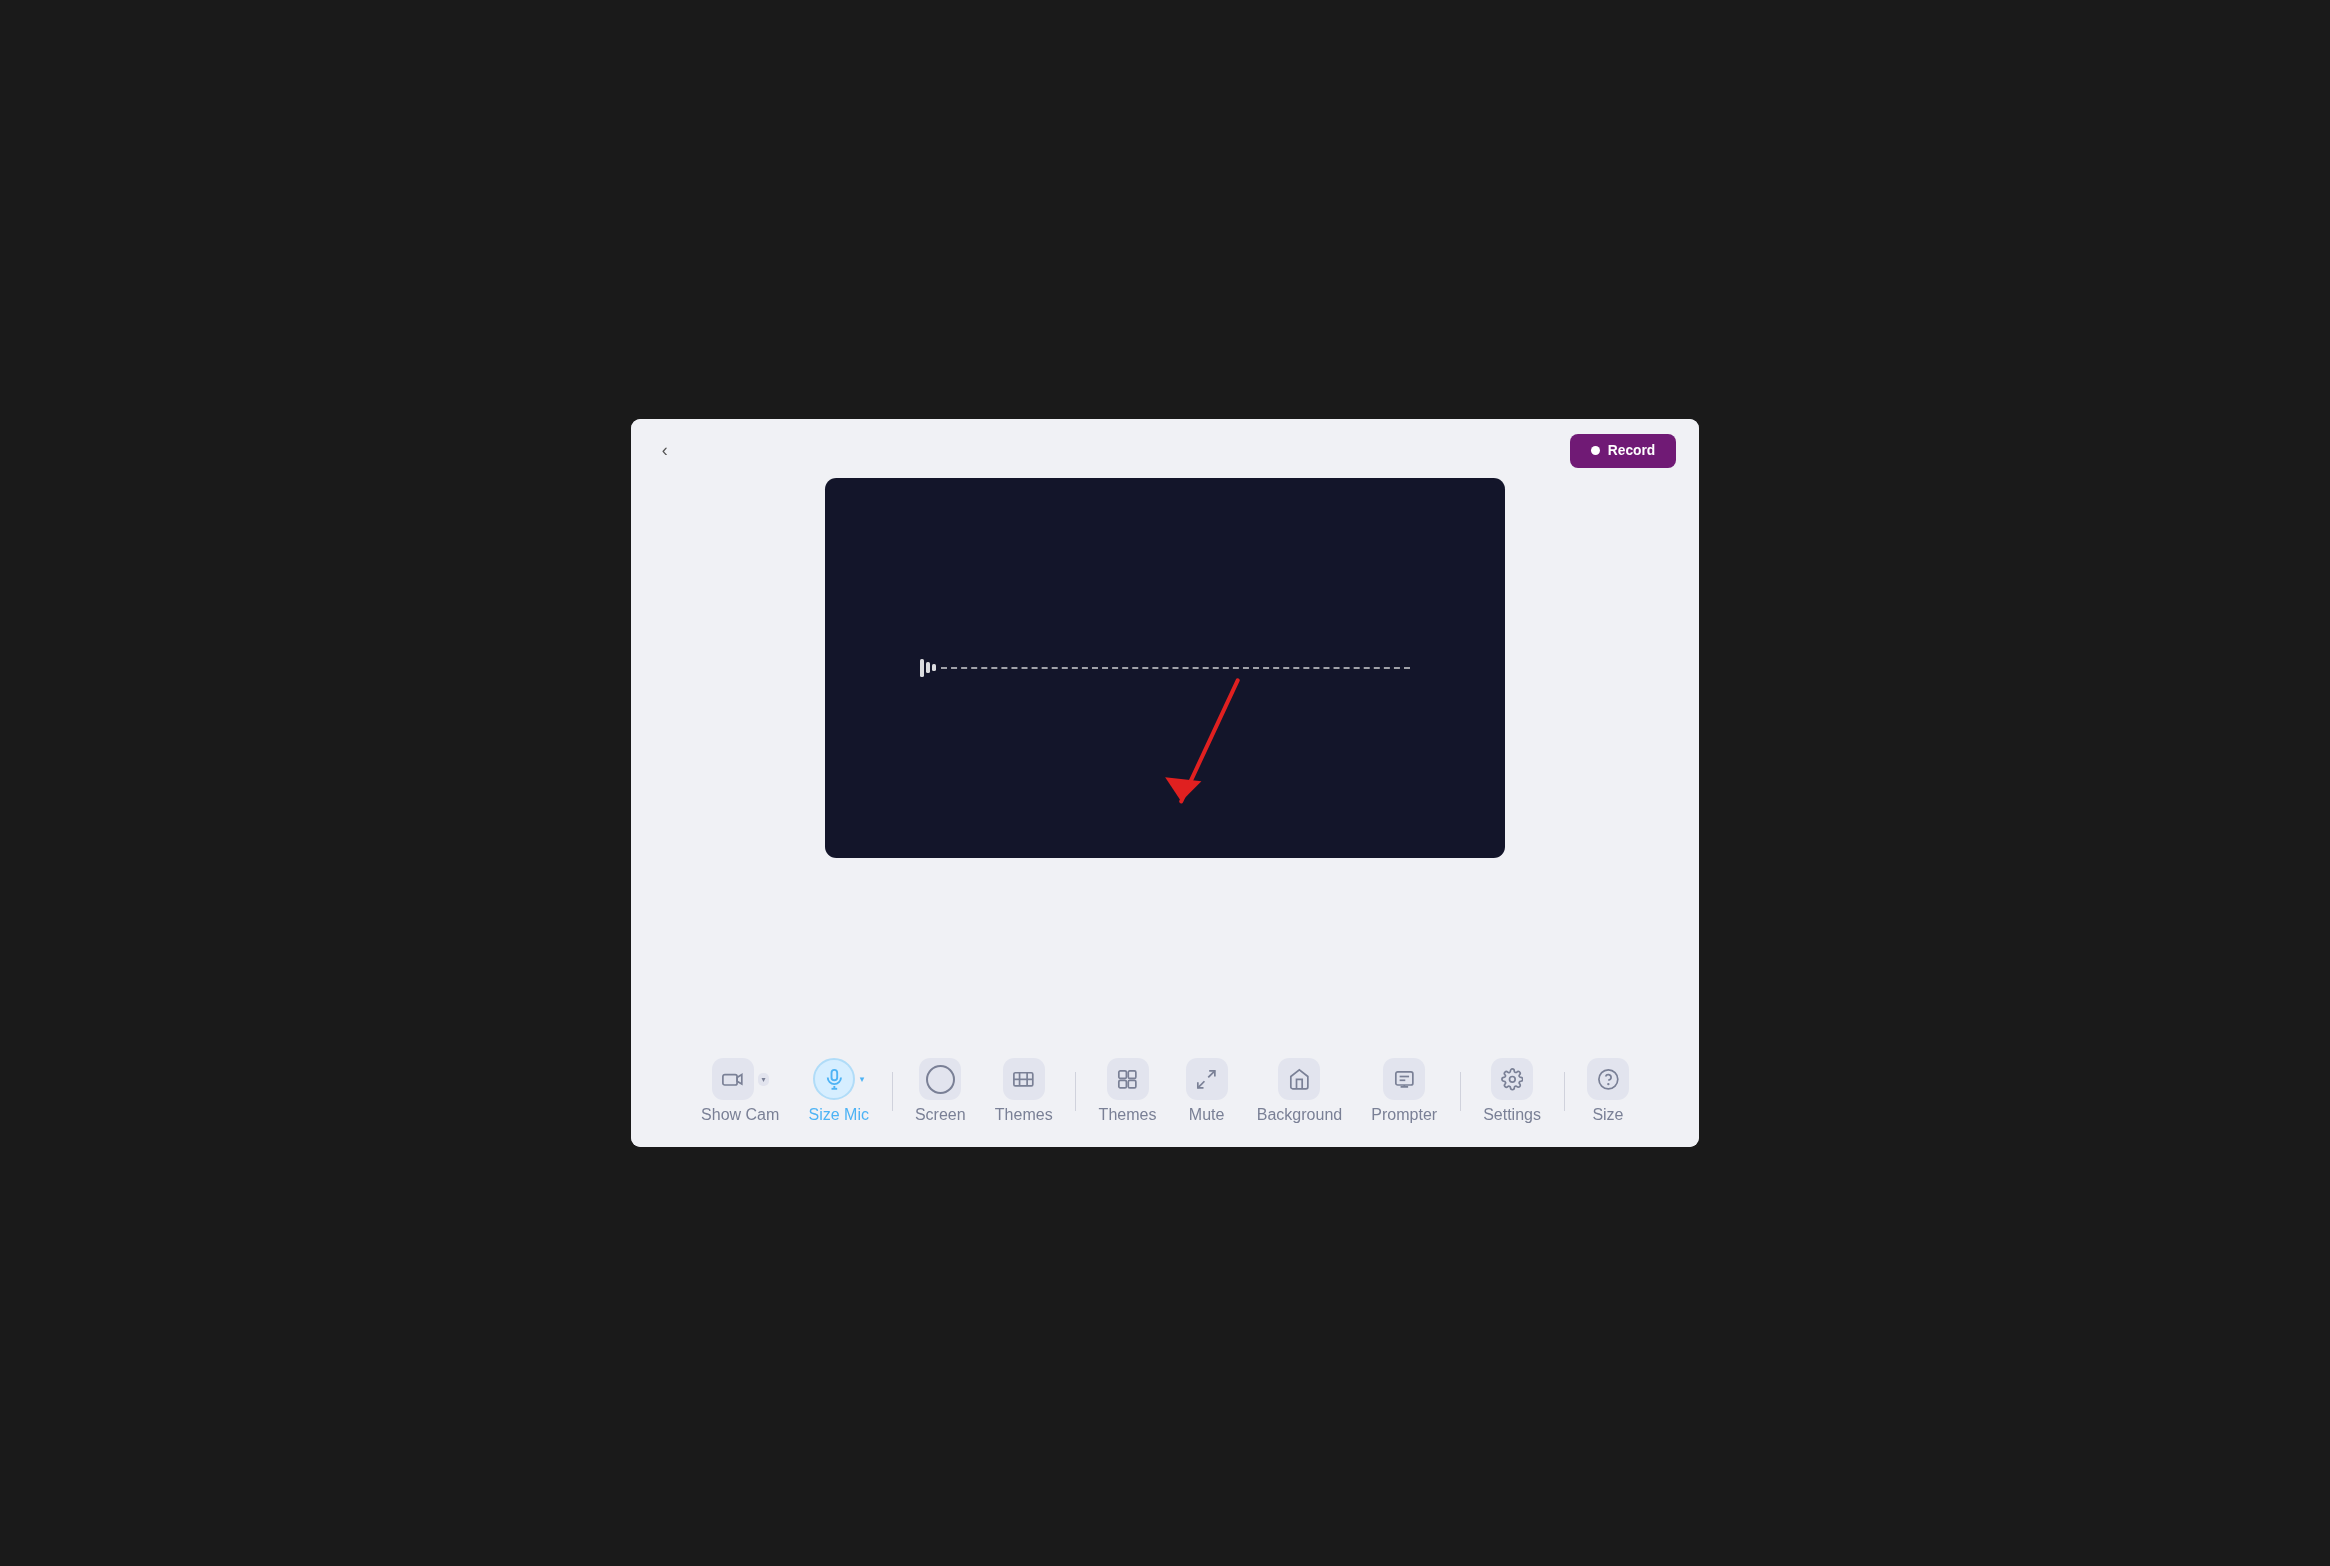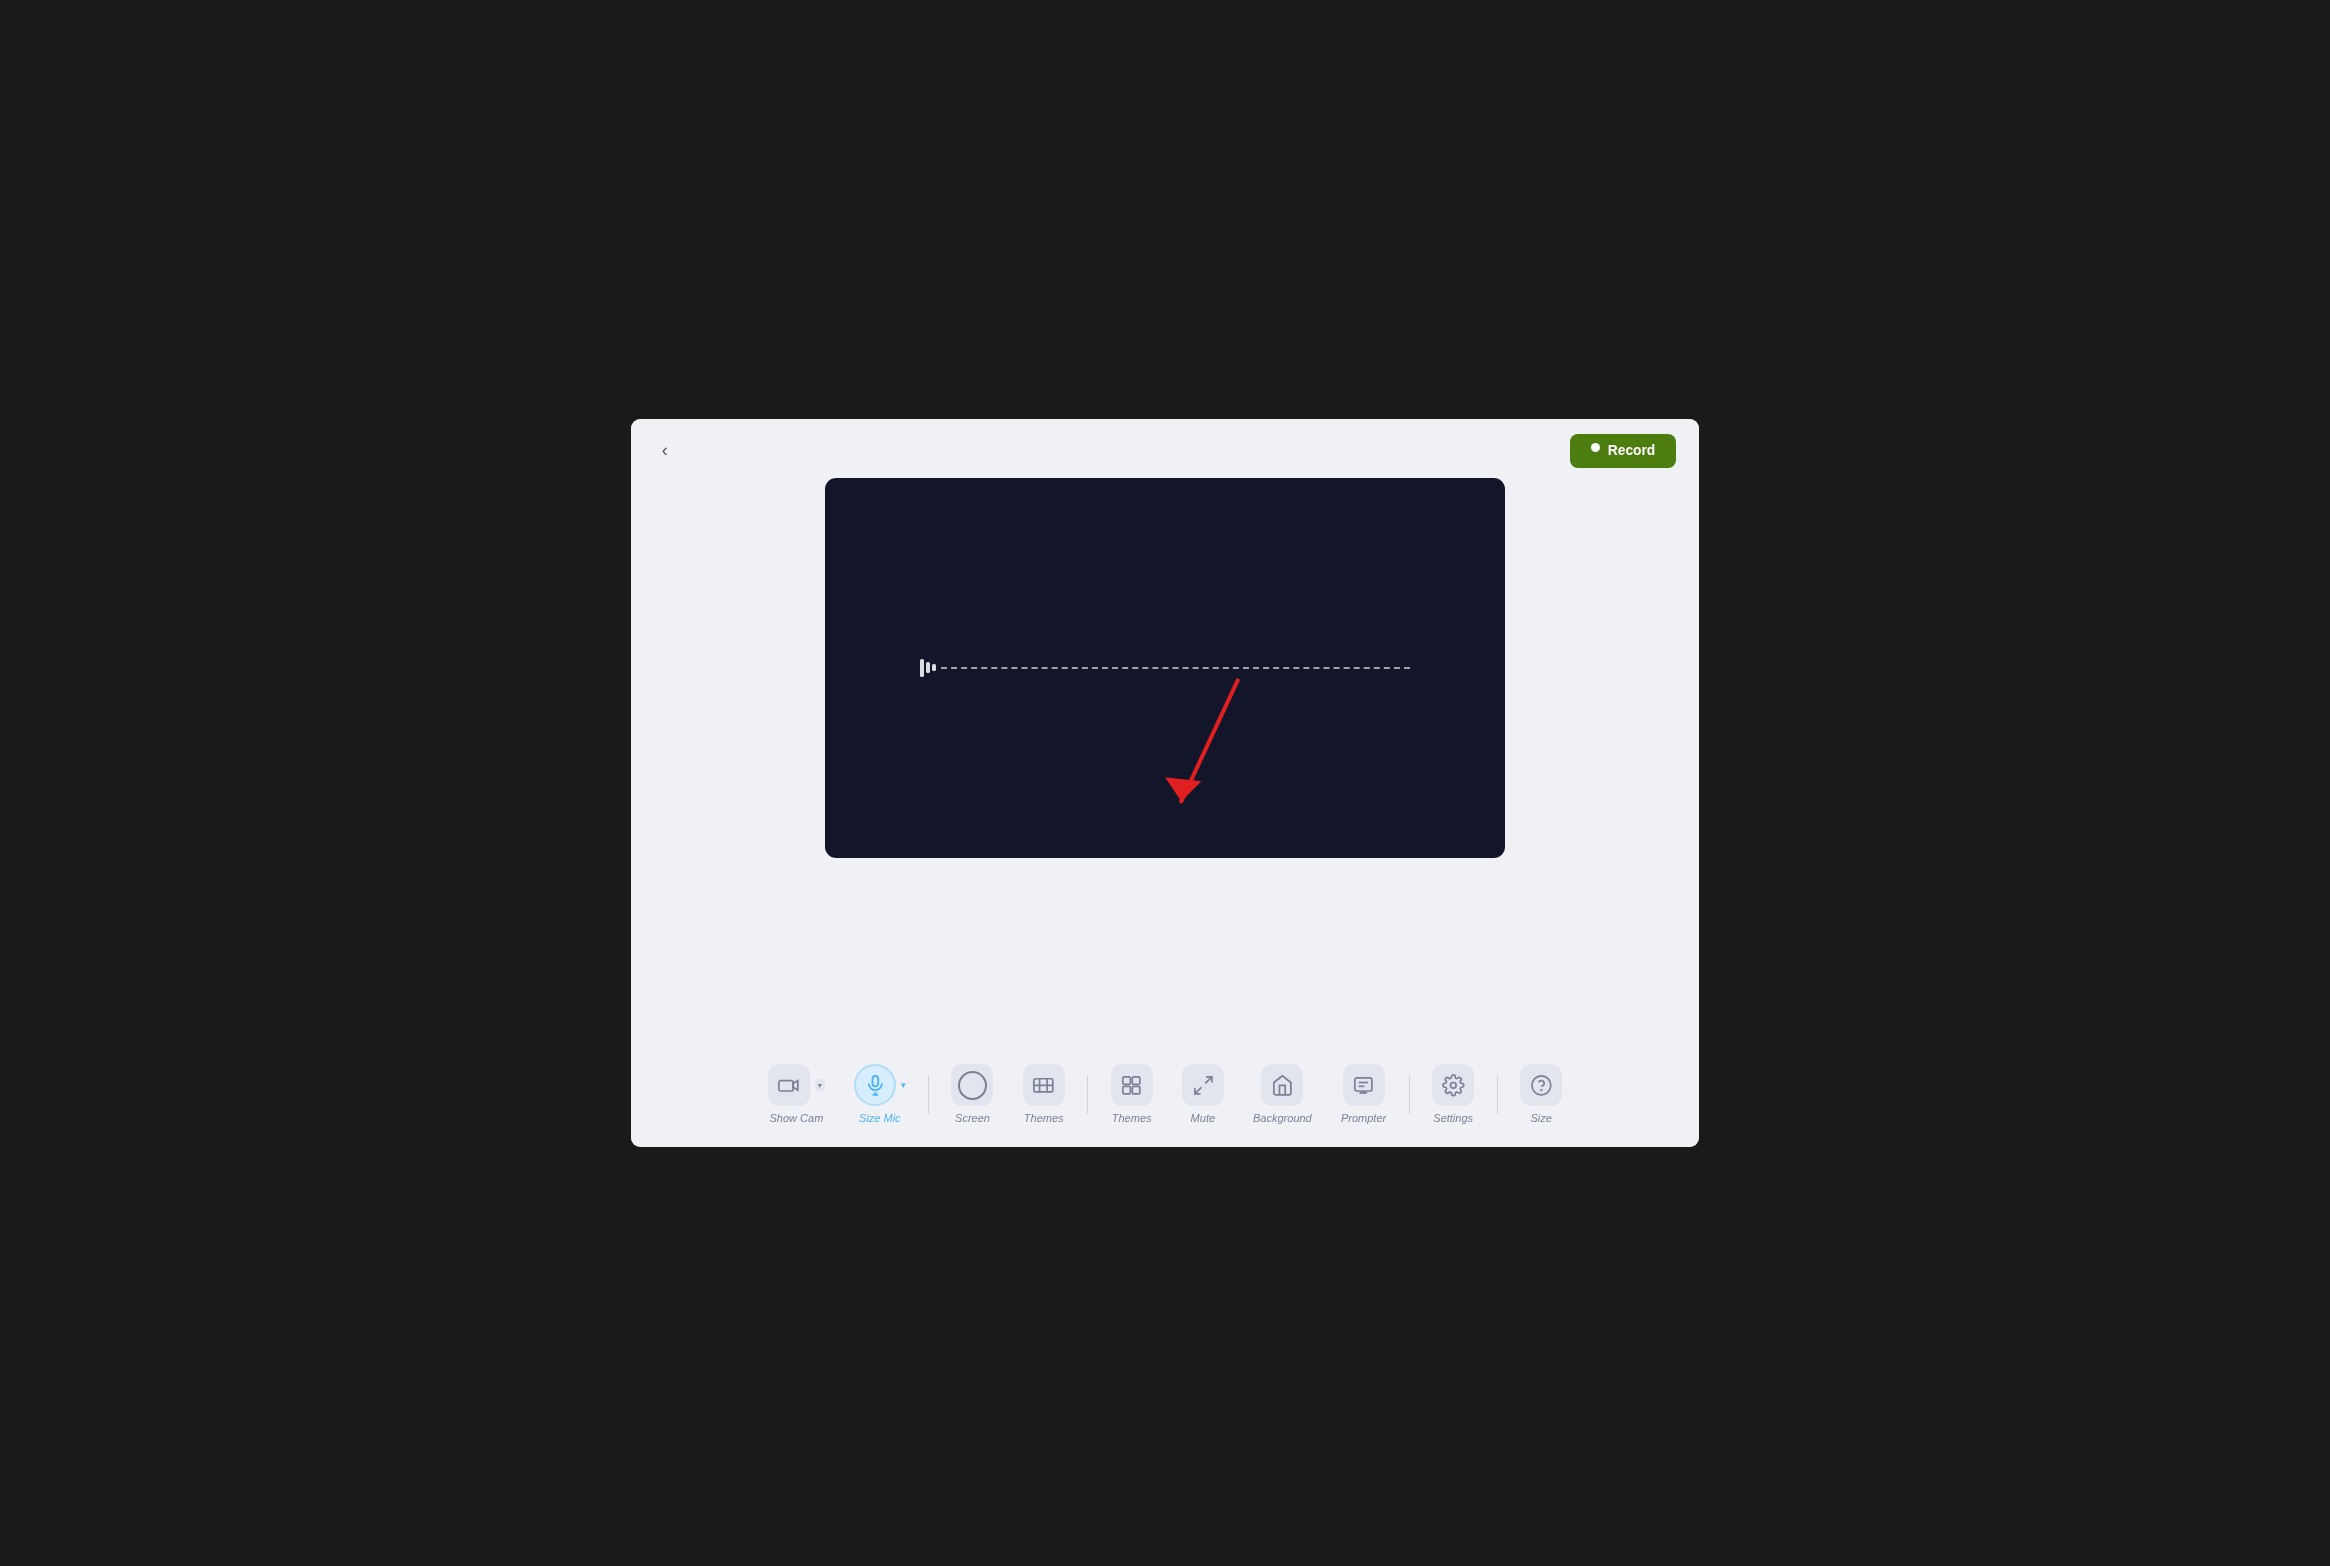--- a/index.html
+++ b/index.html
@@ -38,29 +38,30 @@
       background: none;
       border: none;
       cursor: pointer;
       font-size: 18px;
       color: #555;
       padding: 3.2px 8px;
       border-radius: 4.9px;
     }
 
     .record-button {
-      background: #4d7c0f;
+      background: #701a75;
       color: white;
       border: none;
       border-radius: 8px;
       padding: 9.7px 21px;
       font-size: 13.8px;
       font-weight: 600;
       cursor: pointer;
       display: flex;
+      align-items: center;
       gap: 7.3px;
     }
 
     .record-dot {
       width: 9px;
       height: 9px;
       background: white;
       border-radius: 50%;
       display: inline-block;
     }
@@ -152,24 +153,23 @@
       border-radius: 11.3px;
       background: #e2e4ee;
       display: flex;
       justify-content: center;
       align-items: center;
       font-size: 19.4px;
       color: #7a8096;
     }
 
     .toolbar-label {
-      font-size: 11px;
+      font-size: 16px;
       color: #7a8096;
       font-weight: 500;
-      font-style: italic;
     }
 
     .toolbar-label.active-blue {
       color: #4db3f5;
     }
 
     .chevron-wrap {
       background: #e2e4ee;
       border-radius: 4.9px;
       padding: 1.6px 3.2px;

